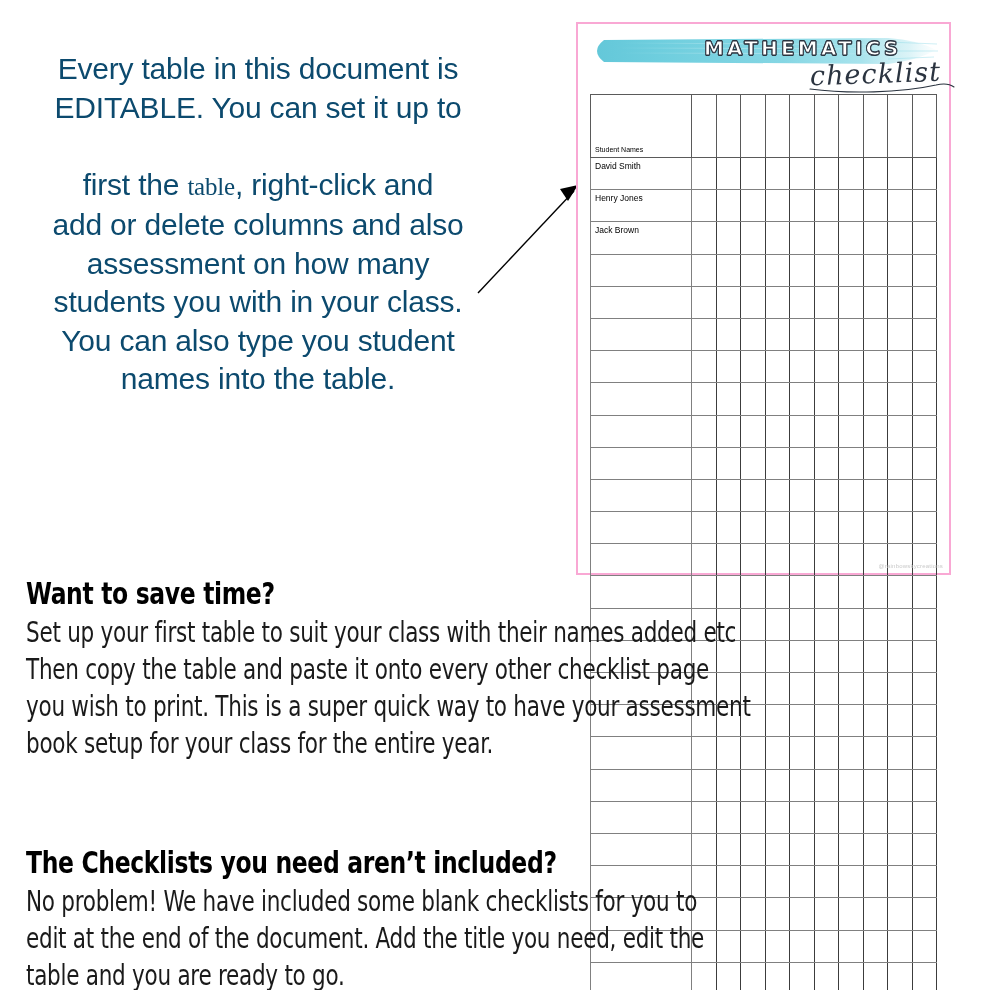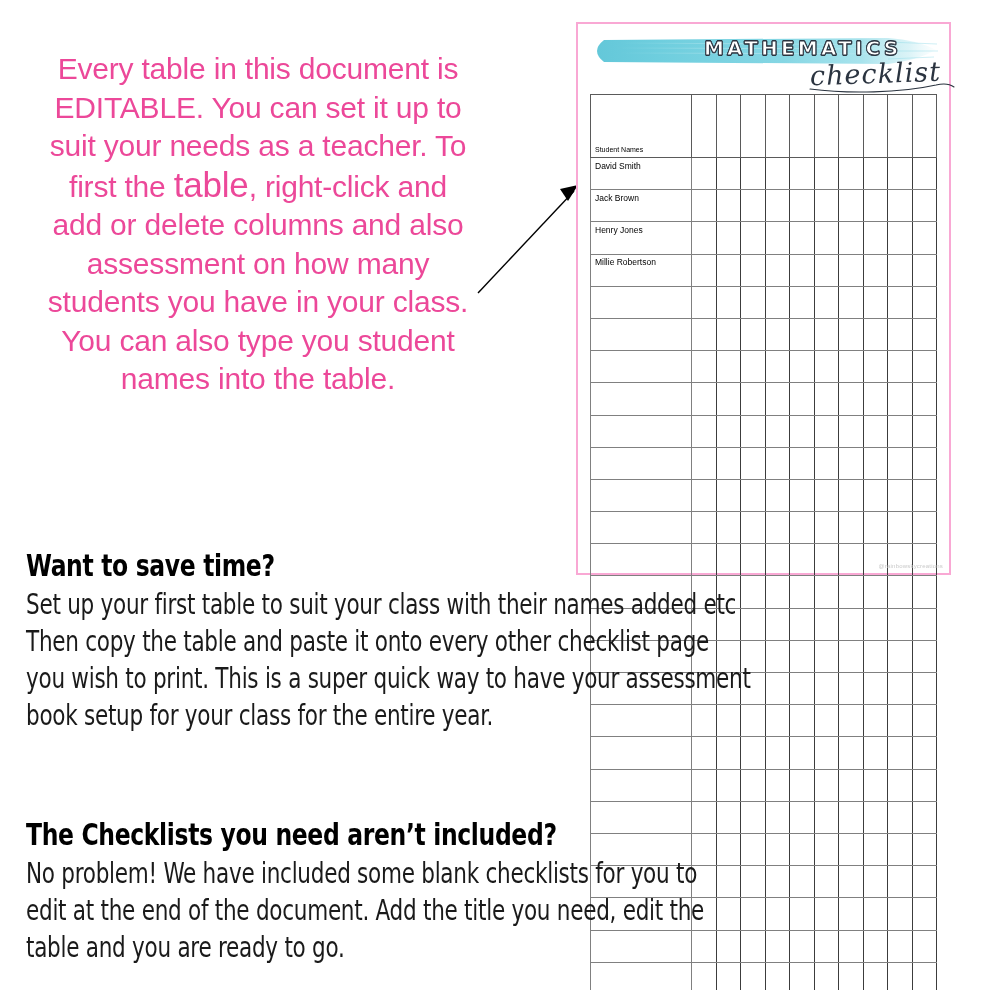--- a/index.html
+++ b/index.html
@@ -19,26 +19,26 @@
   
   #intro-paragraph {
     position: absolute;
     left: 18px;
     top: 50px;
     width: 480px;
     text-align: center;
     font-family: "Liberation Sans", sans-serif;
     font-size: 30px;
     line-height: 38.5px;
-    color: #ec4899;
+    color: #0c4a6e;
     letter-spacing: -0.2px;
   }
   #intro-paragraph .lighter {
-    font-family: Liberation Sans, sans-serif;
-    font-size: 35px;
+    font-family: Liberation Serif, serif;
+    font-size: 25px;
   }
 
   
   #arrow-annotation {
     position: absolute;
     left: 470px;
     top: 175px;
     width: 120px;
     height: 125px;
   }
@@ -169,20 +169,21 @@
     color: #c9c9c9;
     letter-spacing: 0.2px;
     white-space: nowrap;
   }
 
   
   .section {
     position: absolute;
     left: 26px;
     width: 940px;
+    margin-top: 28px;
   }
   .section-heading {
     font-family: "DejaVu Sans Condensed", "Liberation Sans Narrow", "Liberation Sans", sans-serif;
     font-size: 30px;
     font-weight: bold;
     color: #000000;
     letter-spacing: -0.4px;
     margin: 0 0 3px 0;
     transform: scaleX(0.87);
     transform-origin: left center;
@@ -201,25 +202,25 @@
   #section-not-included { top: 817px; }
 </style>
 </head>
 <body>
 
 <div id="page">
 
   <div id="intro-paragraph">
     <span>Every table in this document is</span><br>
     <span>EDITABLE. You can set it up to</span><br>
-    <span>suit your needs as a teacher. To</span><br>
+    <br>
     <span>first the </span><span class="lighter">table</span><span>, right-click and</span><br>
     <span>add or delete columns and also</span><br>
     <span>assessment on how many</span><br>
-    <span>students you have in your class.</span><br>
+    <span>students you with in your class.</span><br>
     <span>You can also type you student</span><br>
     <span>names into the table.</span>
   </div>
 
   <svg id="arrow-annotation" viewBox="0 0 120 125">
     <line x1="8" y1="118" x2="104" y2="16" stroke="#000000" stroke-width="1.4"></line>
     <polygon points="108,10 98,26 90,14" fill="#000000"></polygon>
   </svg>
 
   <div id="checklist-page">
@@ -289,47 +290,34 @@
                 <td class="tick-col"></td>
                 <td class="tick-col"></td>
                 <td class="tick-col"></td>
                 <td class="tick-col"></td>
                 <td class="tick-col"></td>
                 <td class="tick-col"></td>
                 <td class="tick-col"></td>
                 <td class="tick-col"></td>
               </tr>
               <tr class="body-row">
+                <td class="name-col">Henry Jones</td>
+                <td class="tick-col"></td>
+                <td class="tick-col"></td>
+                <td class="tick-col"></td>
+                <td class="tick-col"></td>
+                <td class="tick-col"></td>
+                <td class="tick-col"></td>
+                <td class="tick-col"></td>
+                <td class="tick-col"></td>
+                <td class="tick-col"></td>
+                <td class="tick-col"></td>
+              </tr>
+              <tr class="body-row">
                 <td class="name-col">Jack Brown</td>
-                <td class="tick-col"></td>
-                <td class="tick-col"></td>
-                <td class="tick-col"></td>
-                <td class="tick-col"></td>
-                <td class="tick-col"></td>
-                <td class="tick-col"></td>
-                <td class="tick-col"></td>
-                <td class="tick-col"></td>
-                <td class="tick-col"></td>
-                <td class="tick-col"></td>
-              </tr>
-              <tr class="body-row">
-                <td class="name-col">Henry Jones</td>
-                <td class="tick-col"></td>
-                <td class="tick-col"></td>
-                <td class="tick-col"></td>
-                <td class="tick-col"></td>
-                <td class="tick-col"></td>
-                <td class="tick-col"></td>
-                <td class="tick-col"></td>
-                <td class="tick-col"></td>
-                <td class="tick-col"></td>
-                <td class="tick-col"></td>
-              </tr>
-              <tr class="body-row">
-                <td class="name-col">Millie Robertson</td>
                 <td class="tick-col"></td>
                 <td class="tick-col"></td>
                 <td class="tick-col"></td>
                 <td class="tick-col"></td>
                 <td class="tick-col"></td>
                 <td class="tick-col"></td>
                 <td class="tick-col"></td>
                 <td class="tick-col"></td>
                 <td class="tick-col"></td>
                 <td class="tick-col"></td>

